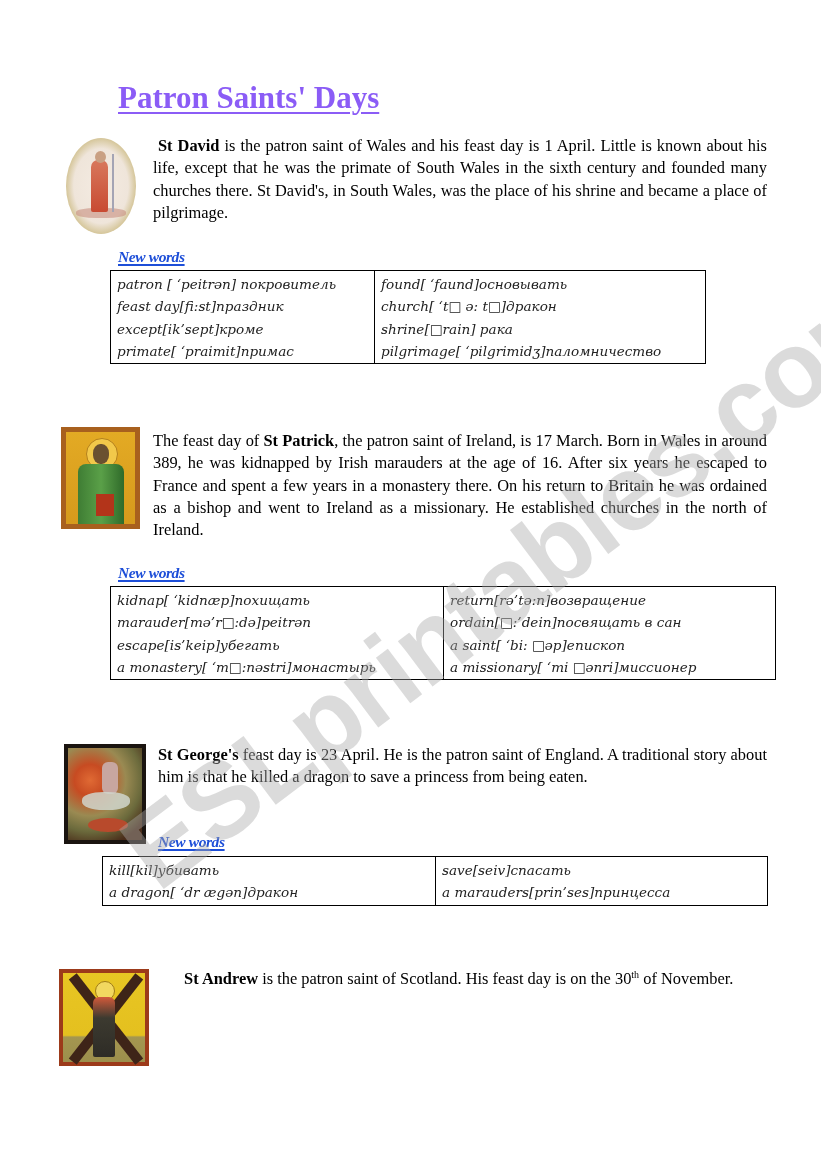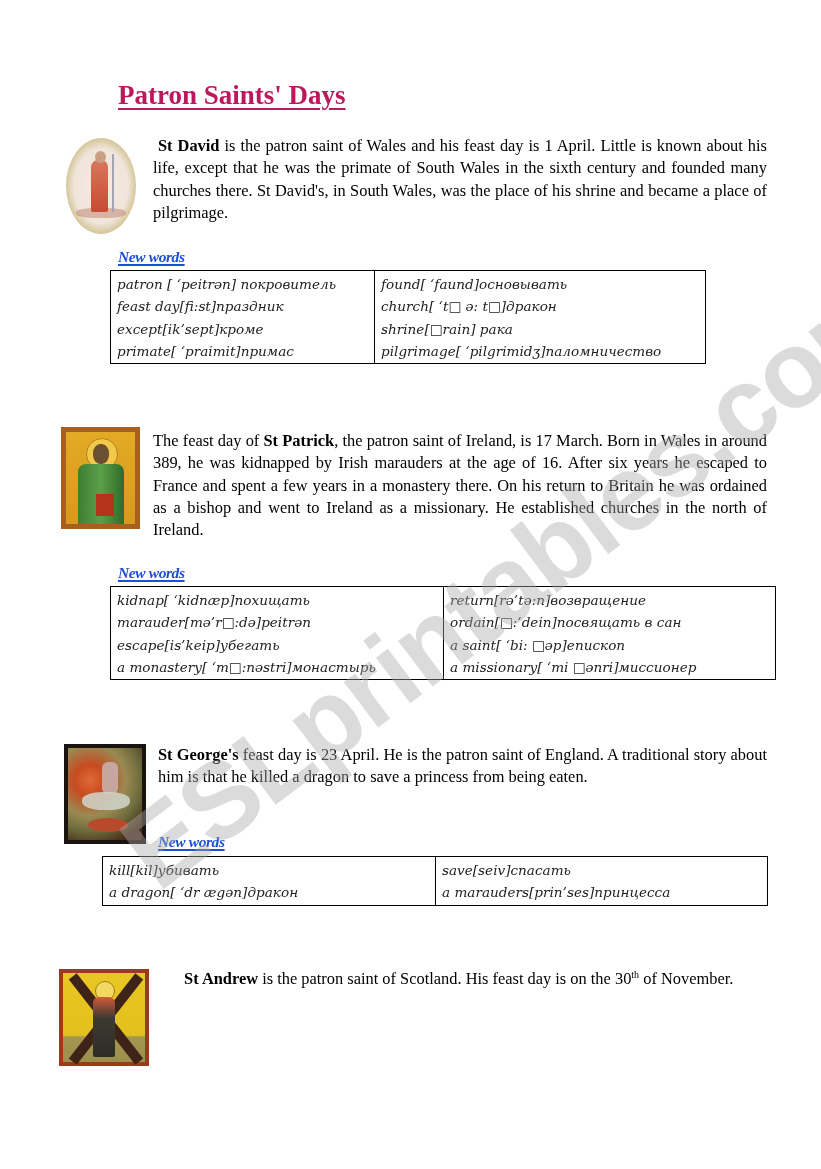--- a/index.html
+++ b/index.html
@@ -1,19 +1,19 @@
 <!DOCTYPE html>
 <html><head>
 <meta charset="utf-8">
 <style>
   html, body { margin: 0; padding: 0; background: #ffffff; }
   body { width: 821px; height: 1169px; position: relative; overflow: hidden;
          font-family: "Liberation Serif", serif; color: #000; }
   .abs { position: absolute; }
-  .title { left: 118px; top: 80px; font-size: 27px; font-weight: bold; color: #be185d;
+  .title { left: 118px; top: 80px; font-size: 31px; font-weight: bold; color: #8b5cf6;
            text-decoration: underline; text-decoration-thickness: 2px; text-underline-offset: 4px;
            white-space: nowrap; }
   .para { font-size: 16.4px; line-height: 22.3px; text-align: justify; }
   .para b { font-weight: bold; }
   .para sup { font-size: 10px; line-height: 0; vertical-align: super; }
   .nw { font-size: 15.5px; font-weight: bold; font-style: italic; color: #1d4ed8;
         text-decoration: underline; text-decoration-thickness: 2px; text-underline-offset: 2px;
         white-space: nowrap; letter-spacing: -0.4px; }
   table.vocab { position: absolute; border-collapse: collapse; table-layout: fixed; border-radius: 17px; }
   table.vocab td { border: 1px solid #000; vertical-align: top; padding: 2px 6px 1px 6px;

